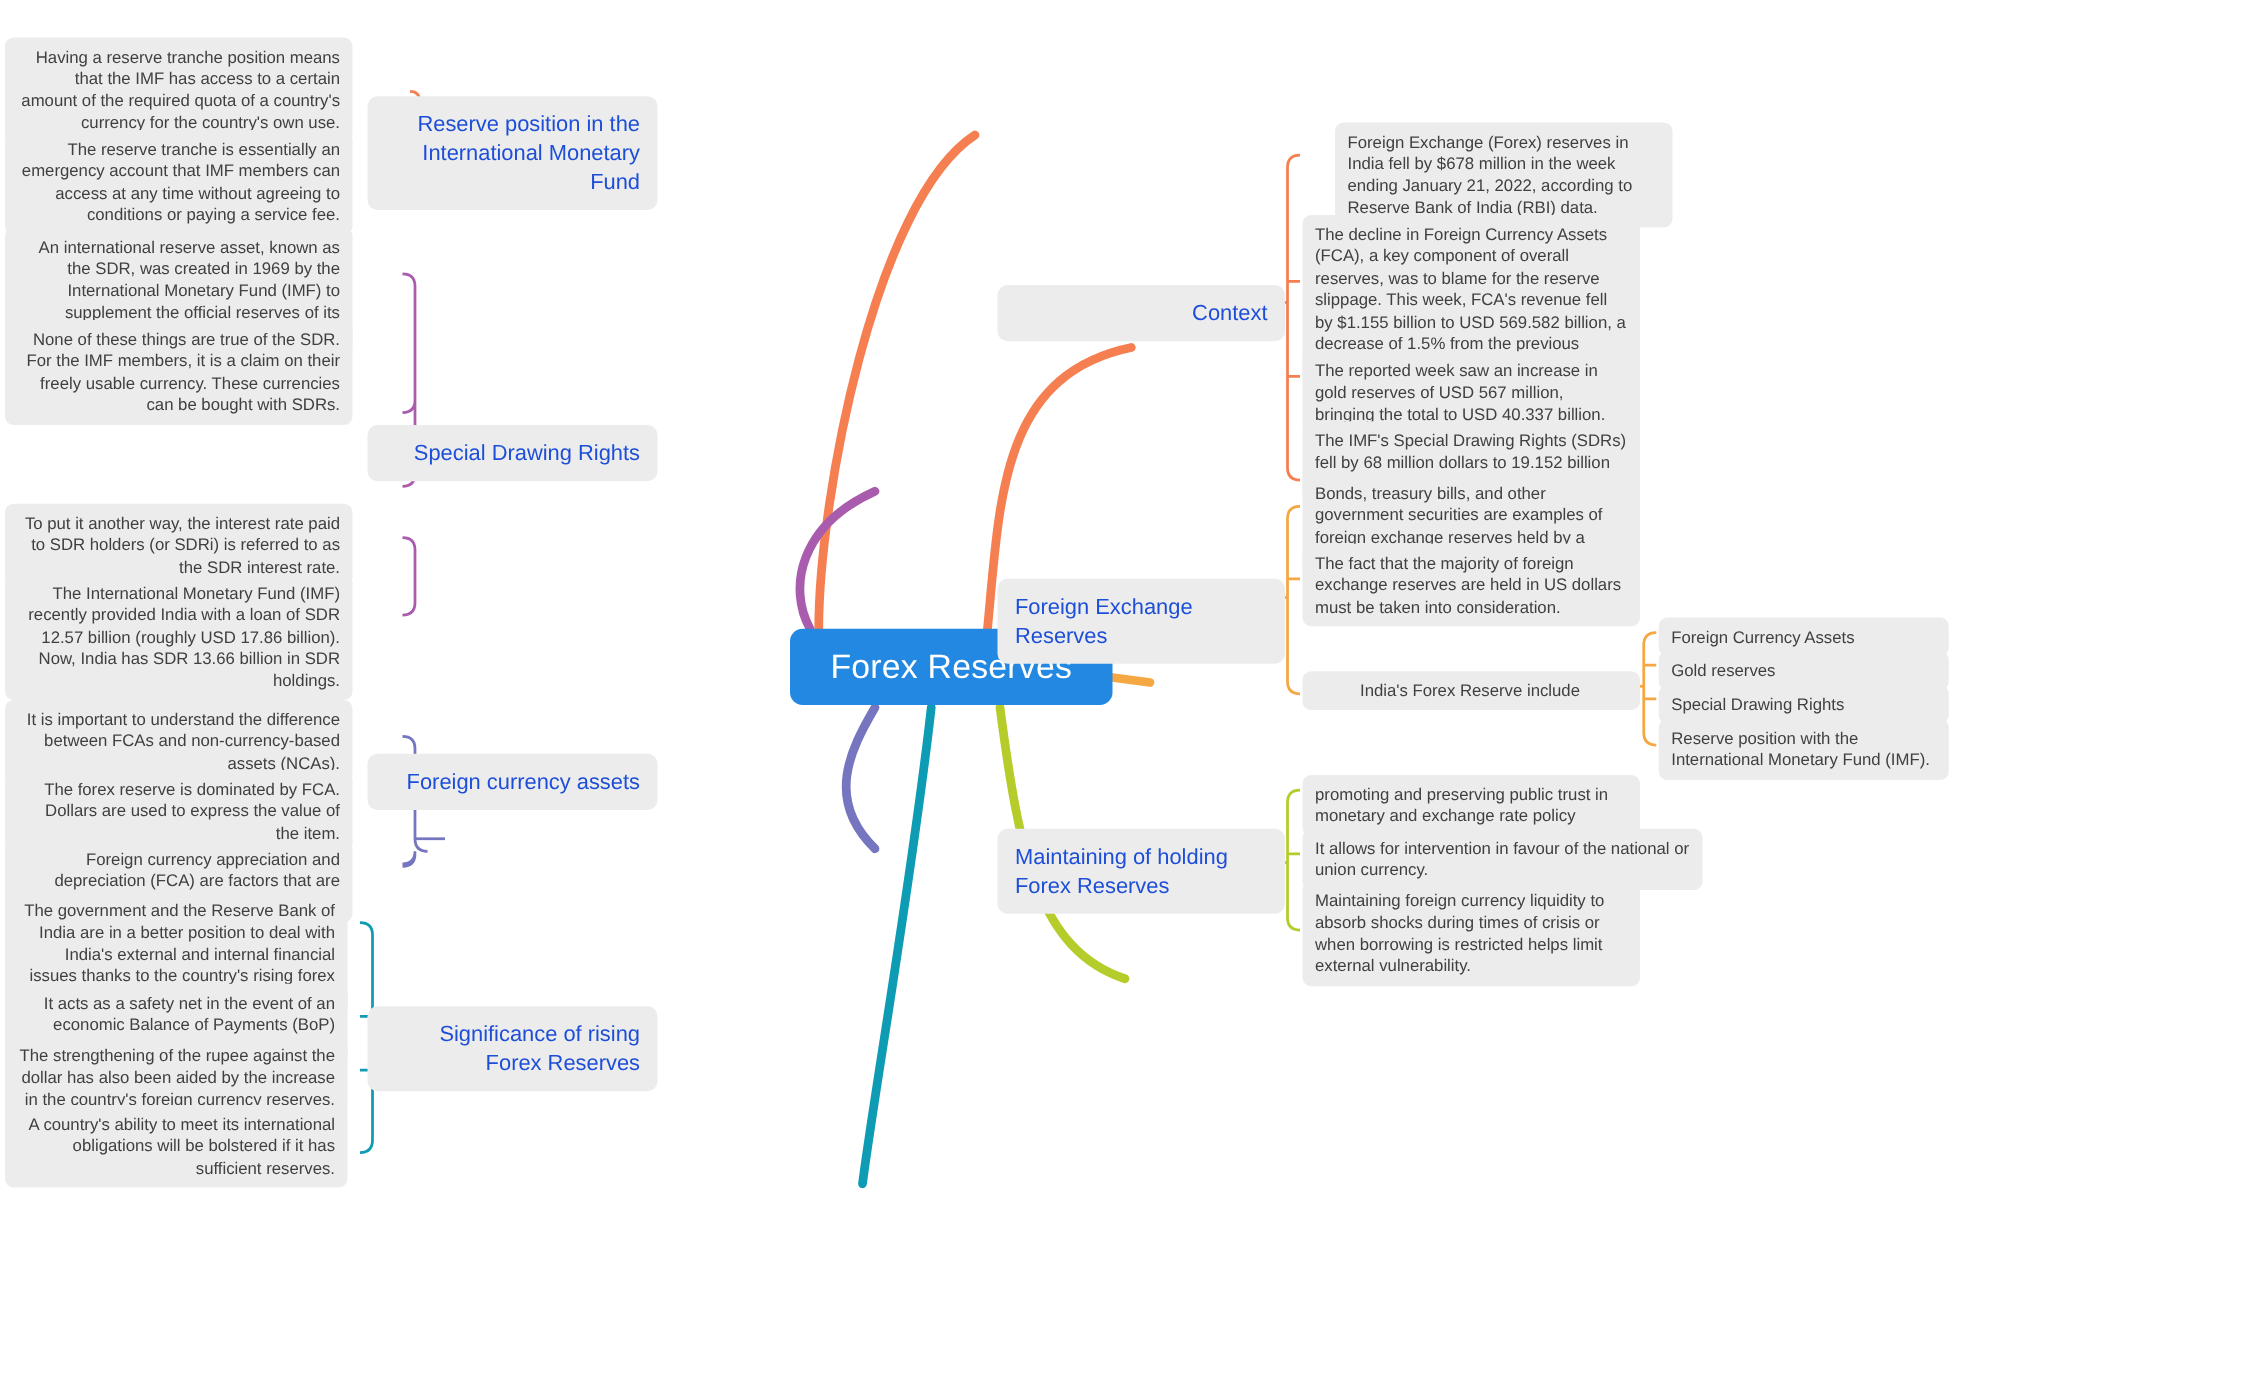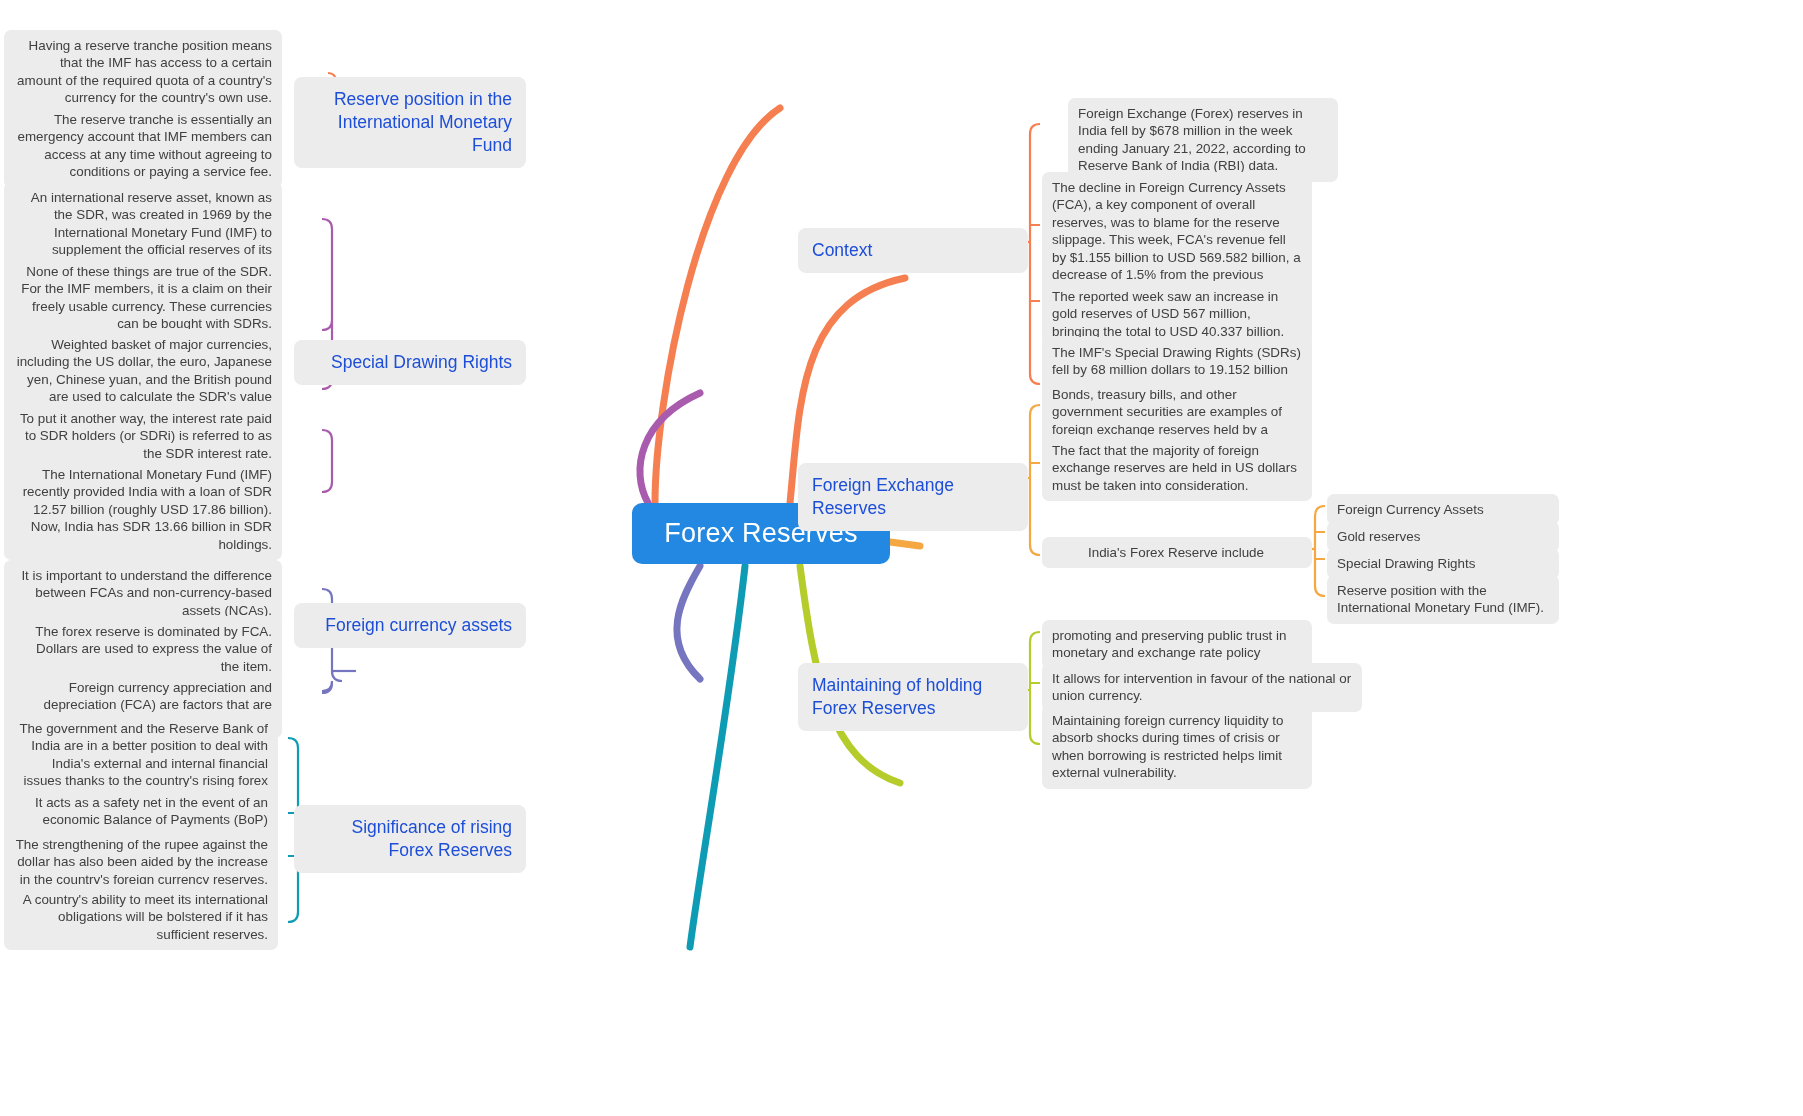--- a/index.html
+++ b/index.html
@@ -109,23 +109,20 @@
 
   <div class="node branch branch-r" style="left:294px;top:340px;width:232px;">
     <span>Special Drawing Rights</span>
   </div>
   <div class="node leaf leaf-r" style="left:4px;top:182px;width:278px;">
     <span>An international reserve asset, known as the SDR, was created in 1969 by the International Monetary Fund (IMF) to supplement the official reserves of its member countries.</span>
   </div>
   <div class="node leaf leaf-r" style="left:4px;top:256px;width:278px;">
     <span>None of these things are true of the SDR. For the IMF members, it is a claim on their freely usable currency. These currencies can be bought with SDRs.</span>
   </div>
-  <div class="node leaf leaf-r" style="left:4px;top:329px;width:278px;">
-    <span>Weighted basket of major currencies, including the US dollar, the euro, Japanese yen, Chinese yuan, and the British pound are used to calculate the SDR's value</span>
-  </div>
   <div class="node leaf leaf-r" style="left:4px;top:403px;width:278px;">
     <span>To put it another way, the interest rate paid to SDR holders (or SDRi) is referred to as the SDR interest rate.</span>
   </div>
   <div class="node leaf leaf-r" style="left:4px;top:459px;width:278px;">
     <span>The International Monetary Fund (IMF) recently provided India with a loan of SDR 12.57 billion (roughly USD 17.86 billion). Now, India has SDR 13.66 billion in SDR holdings.</span>
   </div>
 
   <div class="node branch branch-r" style="left:294px;top:603px;width:232px;">
     <span>Foreign currency assets</span>
   </div>
@@ -148,21 +145,21 @@
   <div class="node leaf leaf-r" style="left:4px;top:787px;width:274px;">
     <span>It acts as a safety net in the event of an economic Balance of Payments (BoP) crisis.</span>
   </div>
   <div class="node leaf leaf-r" style="left:4px;top:829px;width:274px;">
     <span>The strengthening of the rupee against the dollar has also been aided by the increase in the country's foreign currency reserves.</span>
   </div>
   <div class="node leaf leaf-r" style="left:4px;top:884px;width:274px;">
     <span>A country's ability to meet its international obligations will be bolstered if it has sufficient reserves.</span>
   </div>
 
-  <div class="node branch branch-l" style="left:798px;top:228px;width:230px;">
+  <div class="node branch branch-l" style="left:798px;top:228px;width:230px;text-align:right;">
     <span>Context</span>
   </div>
   <div class="node leaf leaf-l" style="left:1042px;top:98px;width:270px;margin-left:26px;">
     <span>Foreign Exchange (Forex) reserves in India fell by $678 million in the week ending January 21, 2022, according to Reserve Bank of India (RBI) data.</span>
   </div>
   <div class="node leaf leaf-l" style="left:1042px;top:172px;width:270px;">
     <span>The decline in Foreign Currency Assets (FCA), a key component of overall reserves, was to blame for the reserve slippage. This week, FCA's revenue fell by $1.155 billion to USD 569.582 billion, a decrease of 1.5% from the previous week.</span>
   </div>
   <div class="node leaf leaf-l" style="left:1042px;top:281px;width:270px;">
     <span>The reported week saw an increase in gold reserves of USD 567 million, bringing the total to USD 40.337 billion.</span>

